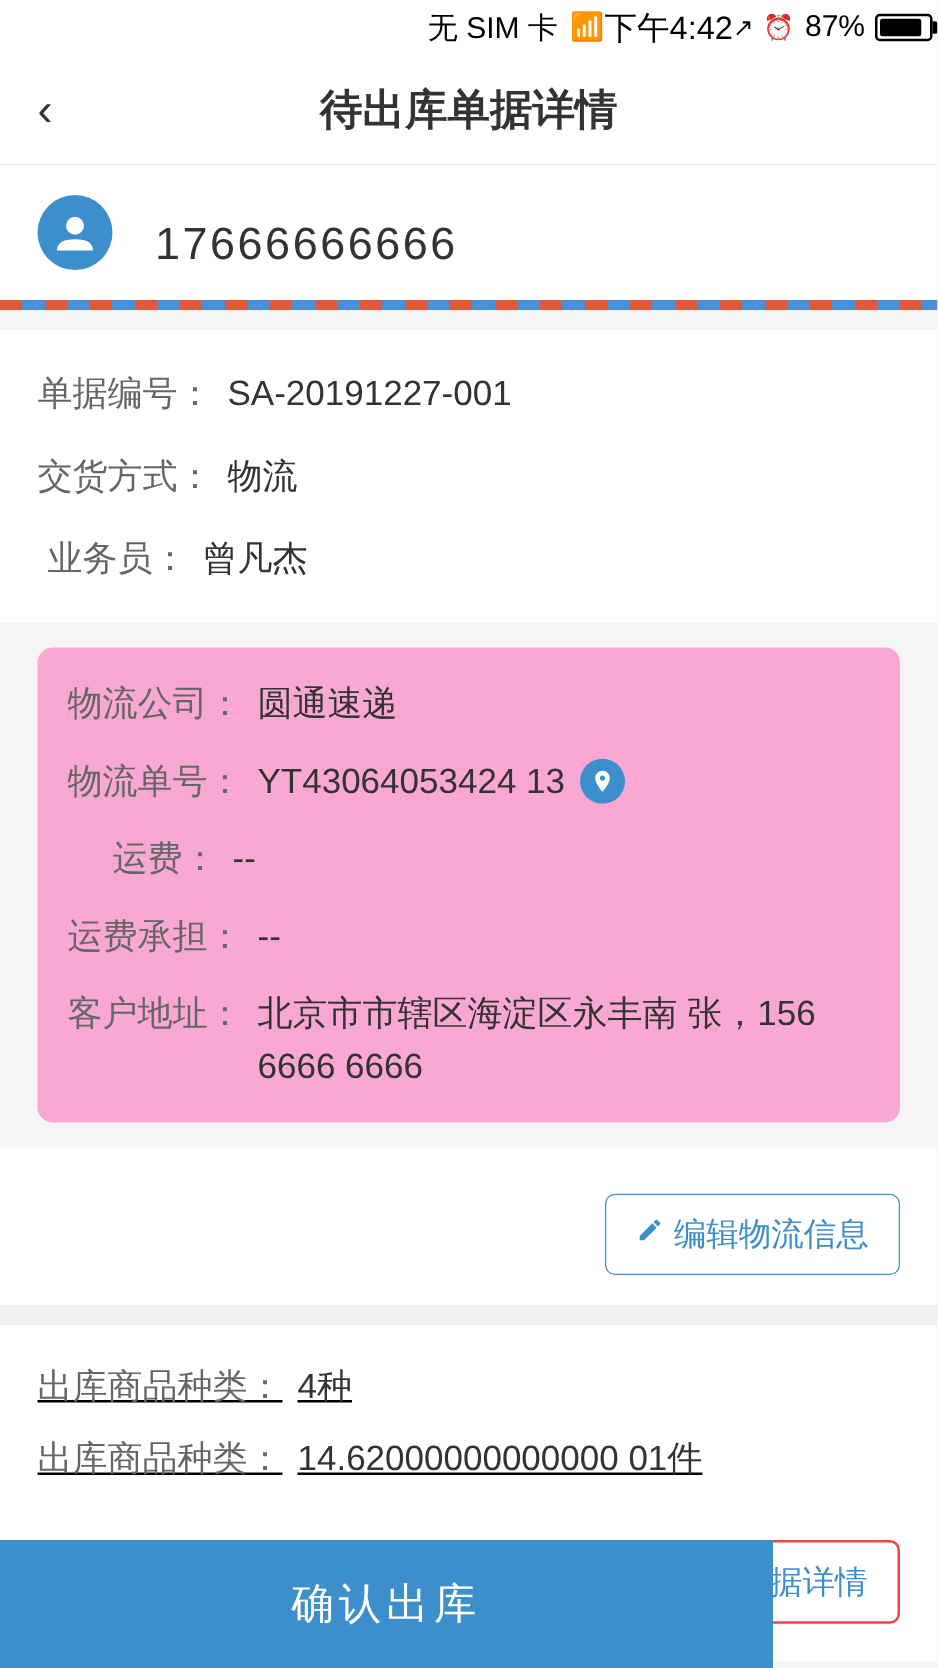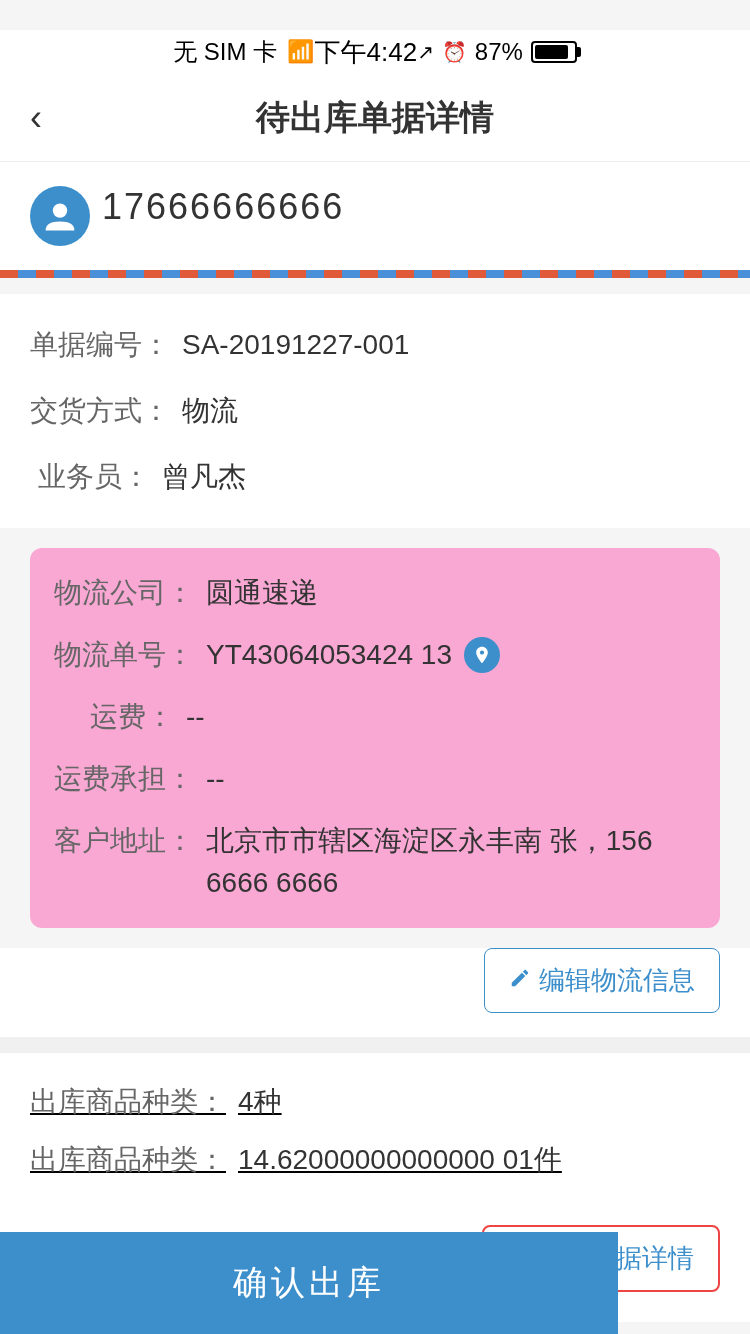--- a/index.html
+++ b/index.html
@@ -12,25 +12,24 @@
       position: relative;
       font-size: 28px;
     }
 
     
     .status-bar {
       height: 44px;
       background: #fff;
       display: flex;
       align-items: center;
-      justify-content: center;
+      justify-content: flex-end;
       padding: 0 4px;
       font-size: 24px;
       color: #000;
-      margin-top: 30px;
     }
     .status-left { display: flex; align-items: center; gap: 10px; }
     .status-right { display: flex; align-items: center; gap: 8px; }
     .wifi-icon { font-size: 22px; }
     .battery-bar {
       width: 46px;
       height: 22px;
       border: 2px solid #000;
       border-radius: 4px;
       position: relative;
@@ -88,22 +87,22 @@
         #4a90d9 18px, #4a90d9 36px
       );
       margin: 0;
     }
 
     
     .user-section {
       background: #fff;
       padding: 24px 30px;
       display: flex;
-      align-items: flex-start;
-      gap: 12px;
+      align-items: flex-end;
+      gap: 34px;
     }
     .user-avatar {
       width: 60px;
       height: 60px;
       border-radius: 50%;
       background: #3d8fcc;
       display: flex;
       align-items: center;
       justify-content: center;
       color: white;
@@ -196,20 +195,21 @@
       border: 1px solid #3d8fcc;
       border-radius: 8px;
       padding: 14px 24px;
       color: #3d8fcc;
       font-size: 26px;
       display: flex;
       align-items: center;
       gap: 8px;
       background: #fff;
       cursor: pointer;
+      margin-top: 37px;
     }
 
     
     .section-divider {
       height: 16px;
       background: #f0f0f0;
     }
 
     
     .outstock-section {

